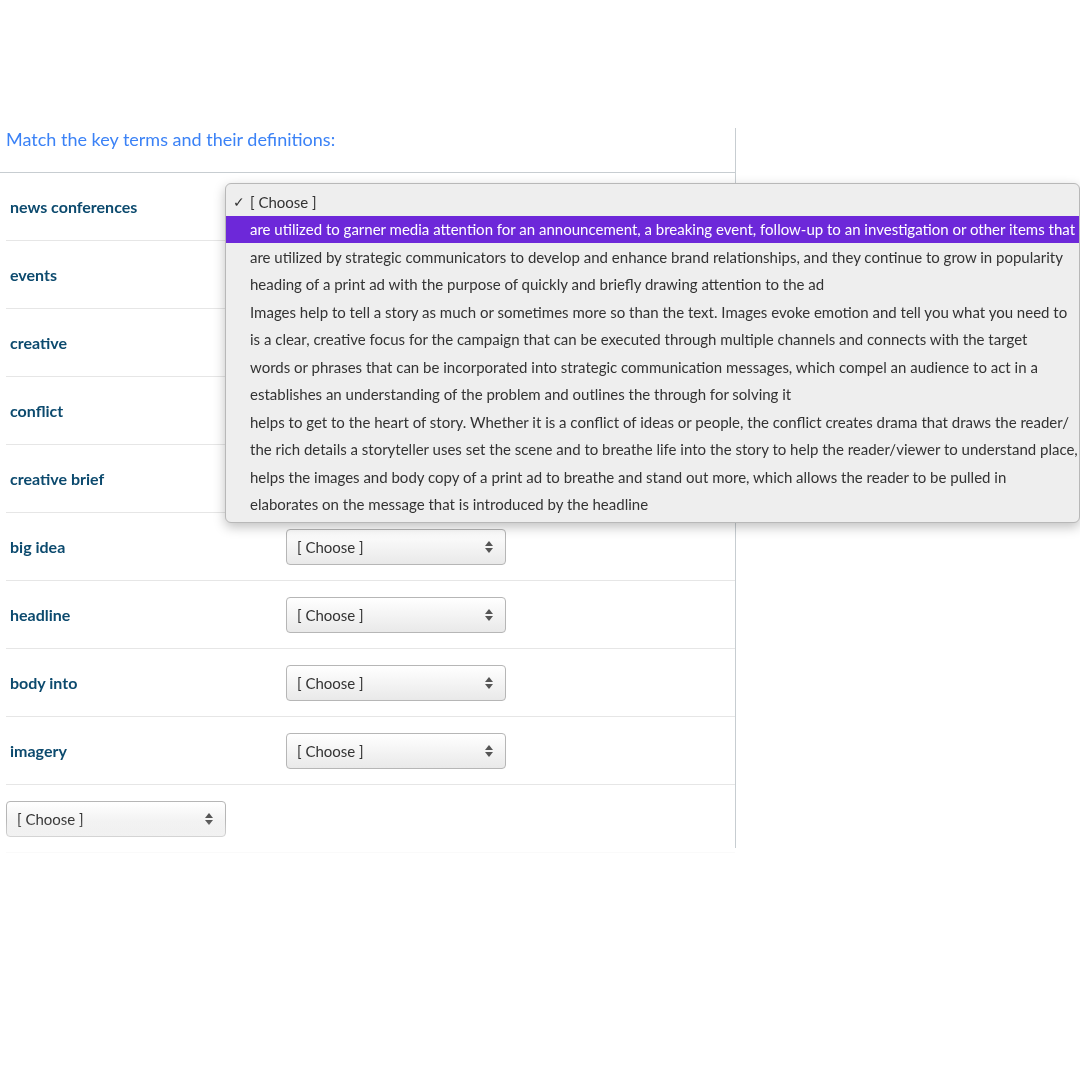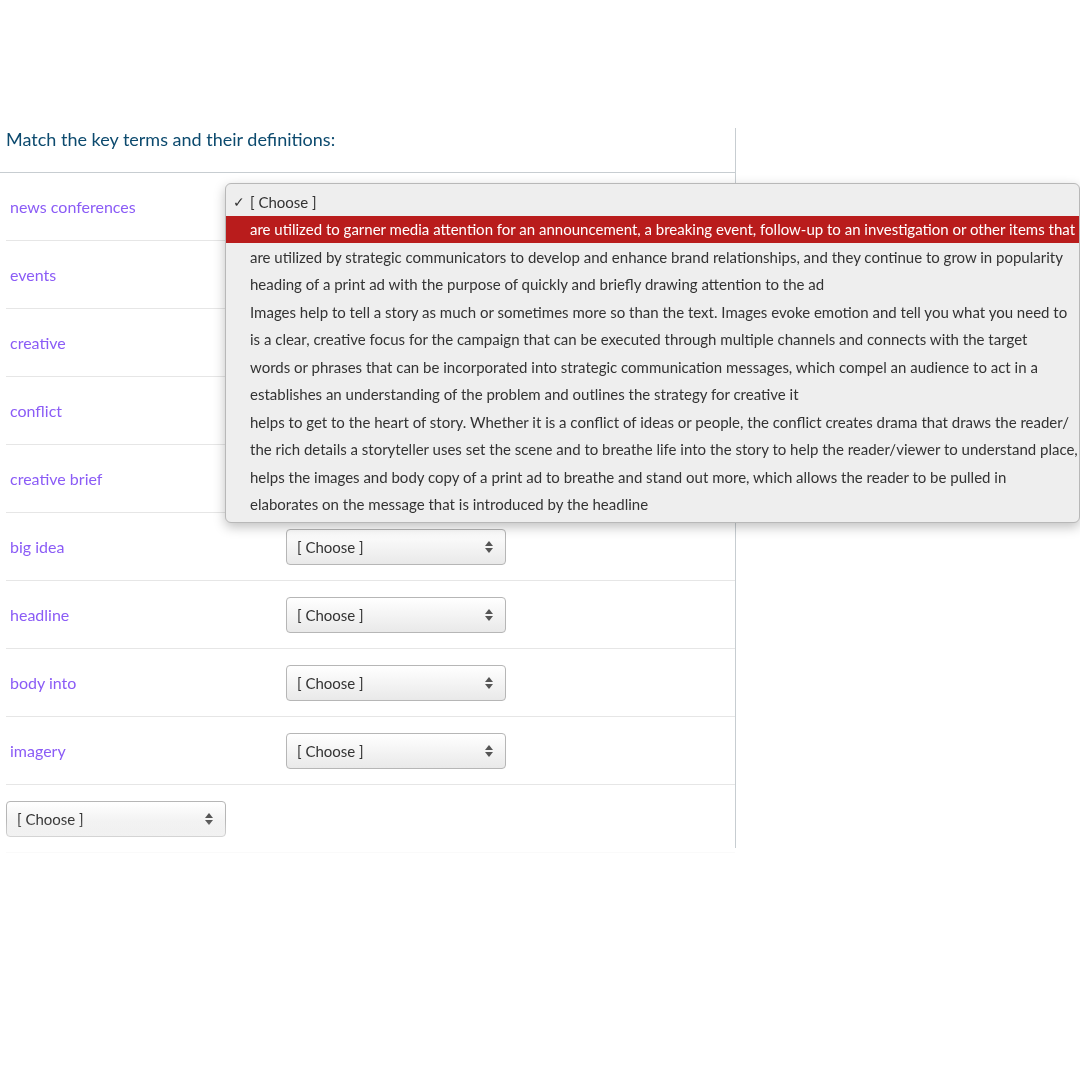--- a/index.html
+++ b/index.html
@@ -23,21 +23,21 @@
     .vline {
       position: absolute;
       top: 128px;
       left: 735px;
       width: 1px;
       height: 720px;
       background: #c7cdd1;
     }
     .question-title {
       font-size: 18px;
-      color: #0c4a6e;
+      color: #3b82f6;
       padding: 0 0 22px 6px;
       font-weight: 400;
       display: block;
     }
     .divider {
       height: 1px;
       background: #c7cdd1;
       margin: 0;
     }
     .match-list {
@@ -45,22 +45,22 @@
     }
     .match-row {
       display: flex;
       align-items: center;
       border-bottom: 1px solid #e6e6e6;
       height: 68px;
     }
     .term {
       width: 280px;
       font-size: 16px;
-      color: #8b5cf6;
-      font-weight: 400;
+      color: #0c4a6e;
+      font-weight: 700;
       padding-left: 4px;
     }
     .select-wrap {
       position: relative;
       width: 220px;
       height: 36px;
       border: 1px solid #b6b6b6;
       border-radius: 4px;
       background: linear-gradient(to bottom, #ffffff 0%, #e9e9e9 100%);
       display: flex;
@@ -112,21 +112,21 @@
     }
     .dd-item {
       padding: 2.5px 12px 2.5px 24px;
       white-space: nowrap;
       overflow: hidden;
       line-height: 1.5;
       cursor: pointer;
       position: relative;
     }
     .dd-item.selected {
-      background: #b91c1c;
+      background: #6d28d9;
       color: #ffffff;
     }
     .dd-item .check {
       position: absolute;
       left: 7px;
       top: 3px;
       font-size: 14px;
     }
     .fade-bottom {
       position: absolute;
@@ -252,20 +252,20 @@
 <div class="vline"></div>
 
 <div class="dropdown" id="dropdown">
     <div class="dd-item"><span class="check">✓</span><span>[ Choose ]</span></div>
     <div class="dd-item selected"><span>are utilized to garner media attention for an announcement, a breaking event, follow-up to an investigation or other items that</span></div>
     <div class="dd-item"><span>are utilized by strategic communicators to develop and enhance brand relationships, and they continue to grow in popularity</span></div>
     <div class="dd-item"><span>heading of a print ad with the purpose of quickly and briefly drawing attention to the ad</span></div>
     <div class="dd-item"><span>Images help to tell a story as much or sometimes more so than the text. Images evoke emotion and tell you what you need to</span></div>
     <div class="dd-item"><span>is a clear, creative focus for the campaign that can be executed through multiple channels and connects with the target</span></div>
     <div class="dd-item"><span>words or phrases that can be incorporated into strategic communication messages, which compel an audience to act in a</span></div>
-    <div class="dd-item"><span>establishes an understanding of the problem and outlines the strategy for creative it</span></div>
+    <div class="dd-item"><span>establishes an understanding of the problem and outlines the through for solving it</span></div>
     <div class="dd-item"><span>helps to get to the heart of story. Whether it is a conflict of ideas or people, the conflict creates drama that draws the reader/</span></div>
     <div class="dd-item"><span>the rich details a storyteller uses set the scene and to breathe life into the story to help the reader/viewer to understand place,</span></div>
     <div class="dd-item"><span>helps the images and body copy of a print ad to breathe and stand out more, which allows the reader to be pulled in</span></div>
     <div class="dd-item"><span>elaborates on the message that is introduced by the headline</span></div>
   </div>
 
 <div class="fade-bottom"></div>
 
 </body></html>

